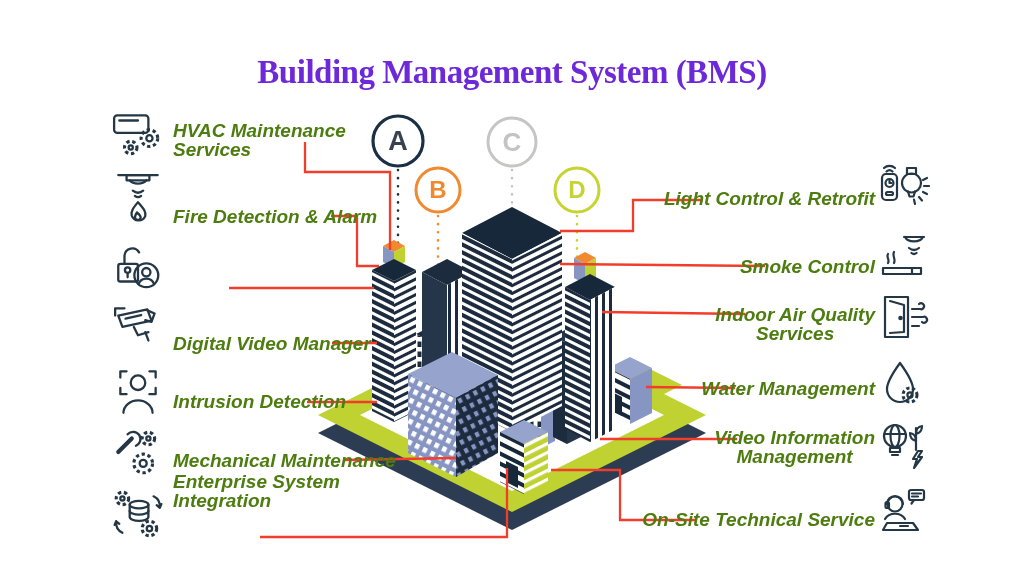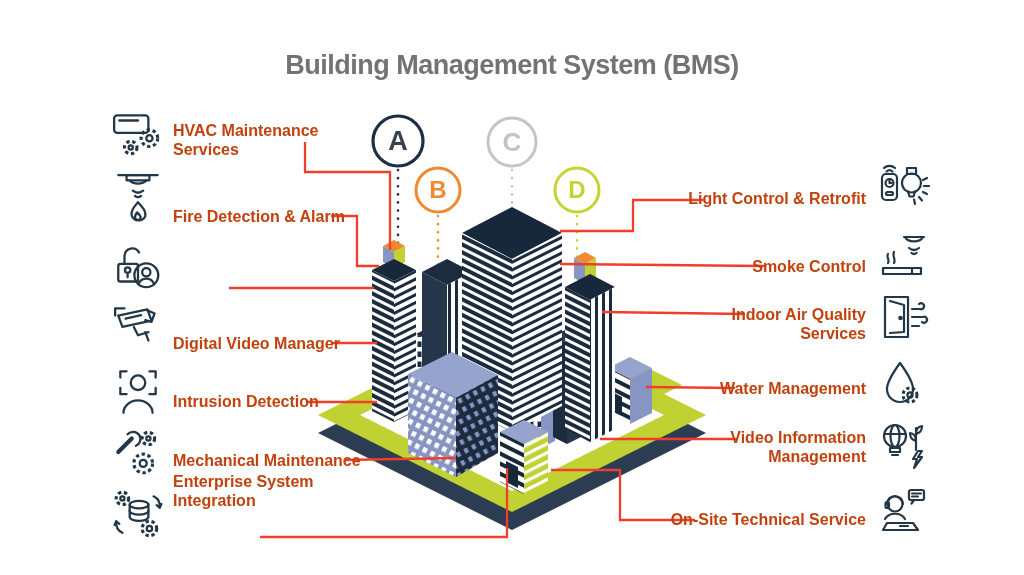--- a/index.html
+++ b/index.html
@@ -1,24 +1,24 @@
 <!DOCTYPE html>
 <html><head>
 <meta charset="utf-8">
 <style>
   html,body{margin:0;padding:0;}
   body{width:1024px;height:575px;position:relative;background:#ffffff;overflow:hidden;
        font-family:"Liberation Sans",sans-serif;}
   .stage{position:absolute;inset:0;width:1024px;height:575px;}
   .title{position:absolute;top:32px;left:0;width:1024px;text-align:center;
-         font-size:27px;font-weight:800;letter-spacing:-0.5px;color:#737373;}
-  .label{position:absolute;font-size:16px;font-weight:700;color:#c2410c;
-         white-space:pre-line;line-height:19px;}
+         font-size:33px;font-weight:800;letter-spacing:-0.5px;color:#6d28d9;font-family:Liberation Serif, serif;}
+  .label{position:absolute;font-size:19px;font-weight:700;color:#4d7c0f;
+         white-space:pre-line;line-height:19px;font-style:italic;}
   .l-label{left:173px;text-align:left;}
-  .r-label{right:158px;text-align:right;}
+  .r-label{right:149px;text-align:center;}
   .icon{position:absolute;width:54px;height:56px;}
   .l-icon{left:111px;}
   .r-icon{right:94px;width:52px;}
   .icon svg{width:100%;height:100%;}
   svg .ln{fill:none;stroke:#243746;stroke-width:2.2;stroke-linecap:round;stroke-linejoin:round;}
   svg .gear{fill:none;stroke:#243746;stroke-width:3;stroke-dasharray:3.2 2.6;}
   svg .conn{fill:none;stroke:#f23d2b;stroke-width:2.3;stroke-linejoin:miter;}
   svg text.mk{font-family:"Liberation Sans",sans-serif;font-weight:700;}
 </style>
 </head>

